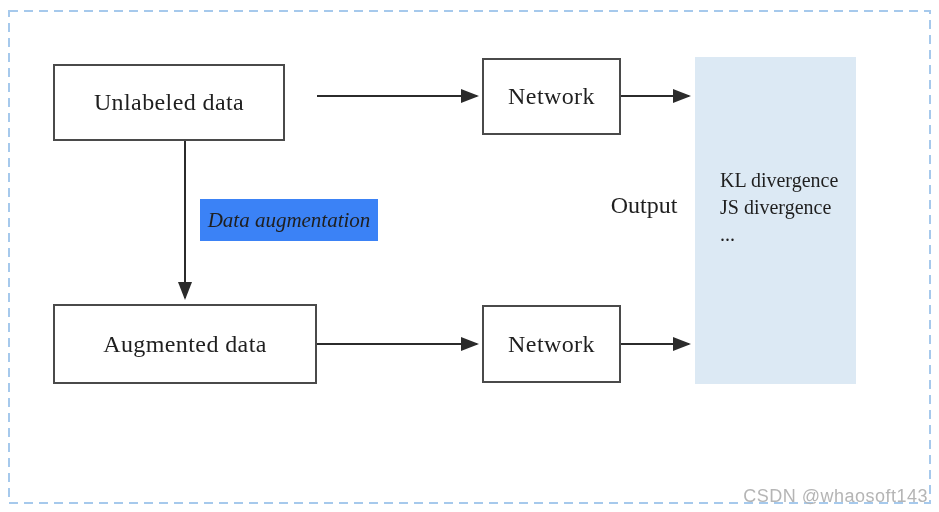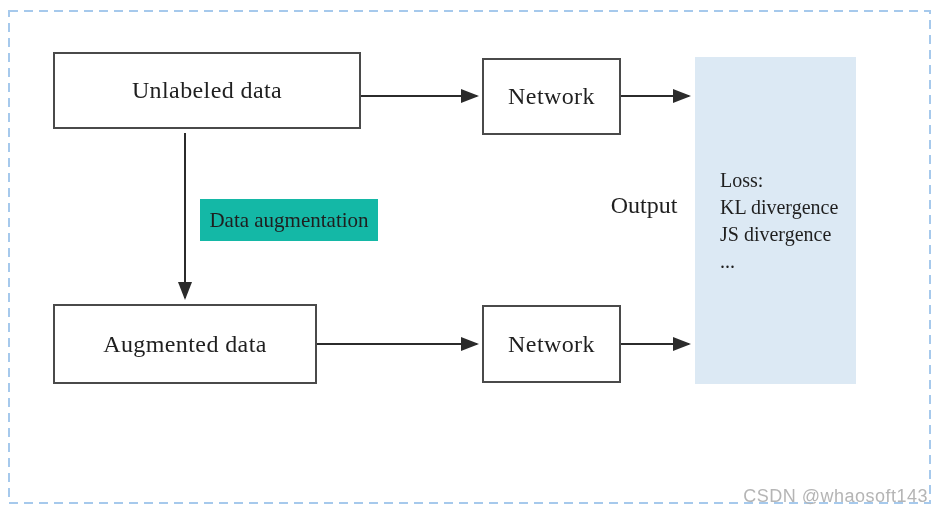--- a/index.html
+++ b/index.html
@@ -29,21 +29,21 @@
     background: #ffffff;
     border: 2px solid #4a4a4a;
     box-sizing: border-box;
     display: flex;
     align-items: center;
     justify-content: center;
     font-size: 24px;
     letter-spacing: 0.4px;
     white-space: nowrap;
   }
-  .node-unlabeled   { left: 53px;  top: 52px;  width: 308px; height: 77px; }
+  .node-unlabeled   { left: 53px;  top: 64px;  width: 232px; height: 77px; }
   .node-network-top { left: 482px; top: 58px;  width: 139px; height: 77px; }
   .node-augmented   { left: 53px;  top: 304px; width: 264px; height: 80px; }
   .node-network-bot { left: 482px; top: 305px; width: 139px; height: 78px; }
 
   .augmentation-highlight {
     position: absolute;
     left: 200px;
     top: 199px;
     width: 178px;
     height: 42px;
@@ -99,33 +99,32 @@
     </defs>
     <rect x="9" y="11" width="921" height="492" fill="none" stroke="#a6c9ec" stroke-width="2" stroke-dasharray="9 6"></rect>
     <line x1="317" y1="96" x2="477" y2="96" stroke="#2b2b2b" stroke-width="2" marker-end="url(#arrhead)"></line>
     <line x1="185" y1="133" x2="185" y2="298" stroke="#2b2b2b" stroke-width="2" marker-end="url(#arrhead)"></line>
     <line x1="317" y1="344" x2="477" y2="344" stroke="#2b2b2b" stroke-width="2" marker-end="url(#arrhead)"></line>
     <line x1="621" y1="96" x2="689" y2="96" stroke="#2b2b2b" stroke-width="2" marker-end="url(#arrhead)"></line>
     <line x1="621" y1="344" x2="689" y2="344" stroke="#2b2b2b" stroke-width="2" marker-end="url(#arrhead)"></line>
   </svg>
 
   <div class="loss-panel" style="background-color: rgb(220, 233, 244);">
-    <div class="loss-line">Loss:</div>
     <div class="loss-line">KL divergence</div>
     <div class="loss-line">JS divergence</div>
     <div class="loss-line">...</div>
   </div>
 
   <div class="node node-unlabeled">Unlabeled data</div>
 
   <div class="node node-network-top">Network</div>
 
   <div class="node node-augmented">Augmented data</div>
 
   <div class="node node-network-bot">Network</div>
 
-  <div class="augmentation-highlight" style="background-color: #14b8a6;">Data augmentation</div>
+  <div class="augmentation-highlight" style="background-color: #3b82f6; font-style: italic;">Data augmentation</div>
 
   <div class="output-label">Output</div>
 
   <div class="watermark" style="color: rgb(181, 181, 181);">CSDN @whaosoft143</div>
 
 </div>
 
 </body></html>

